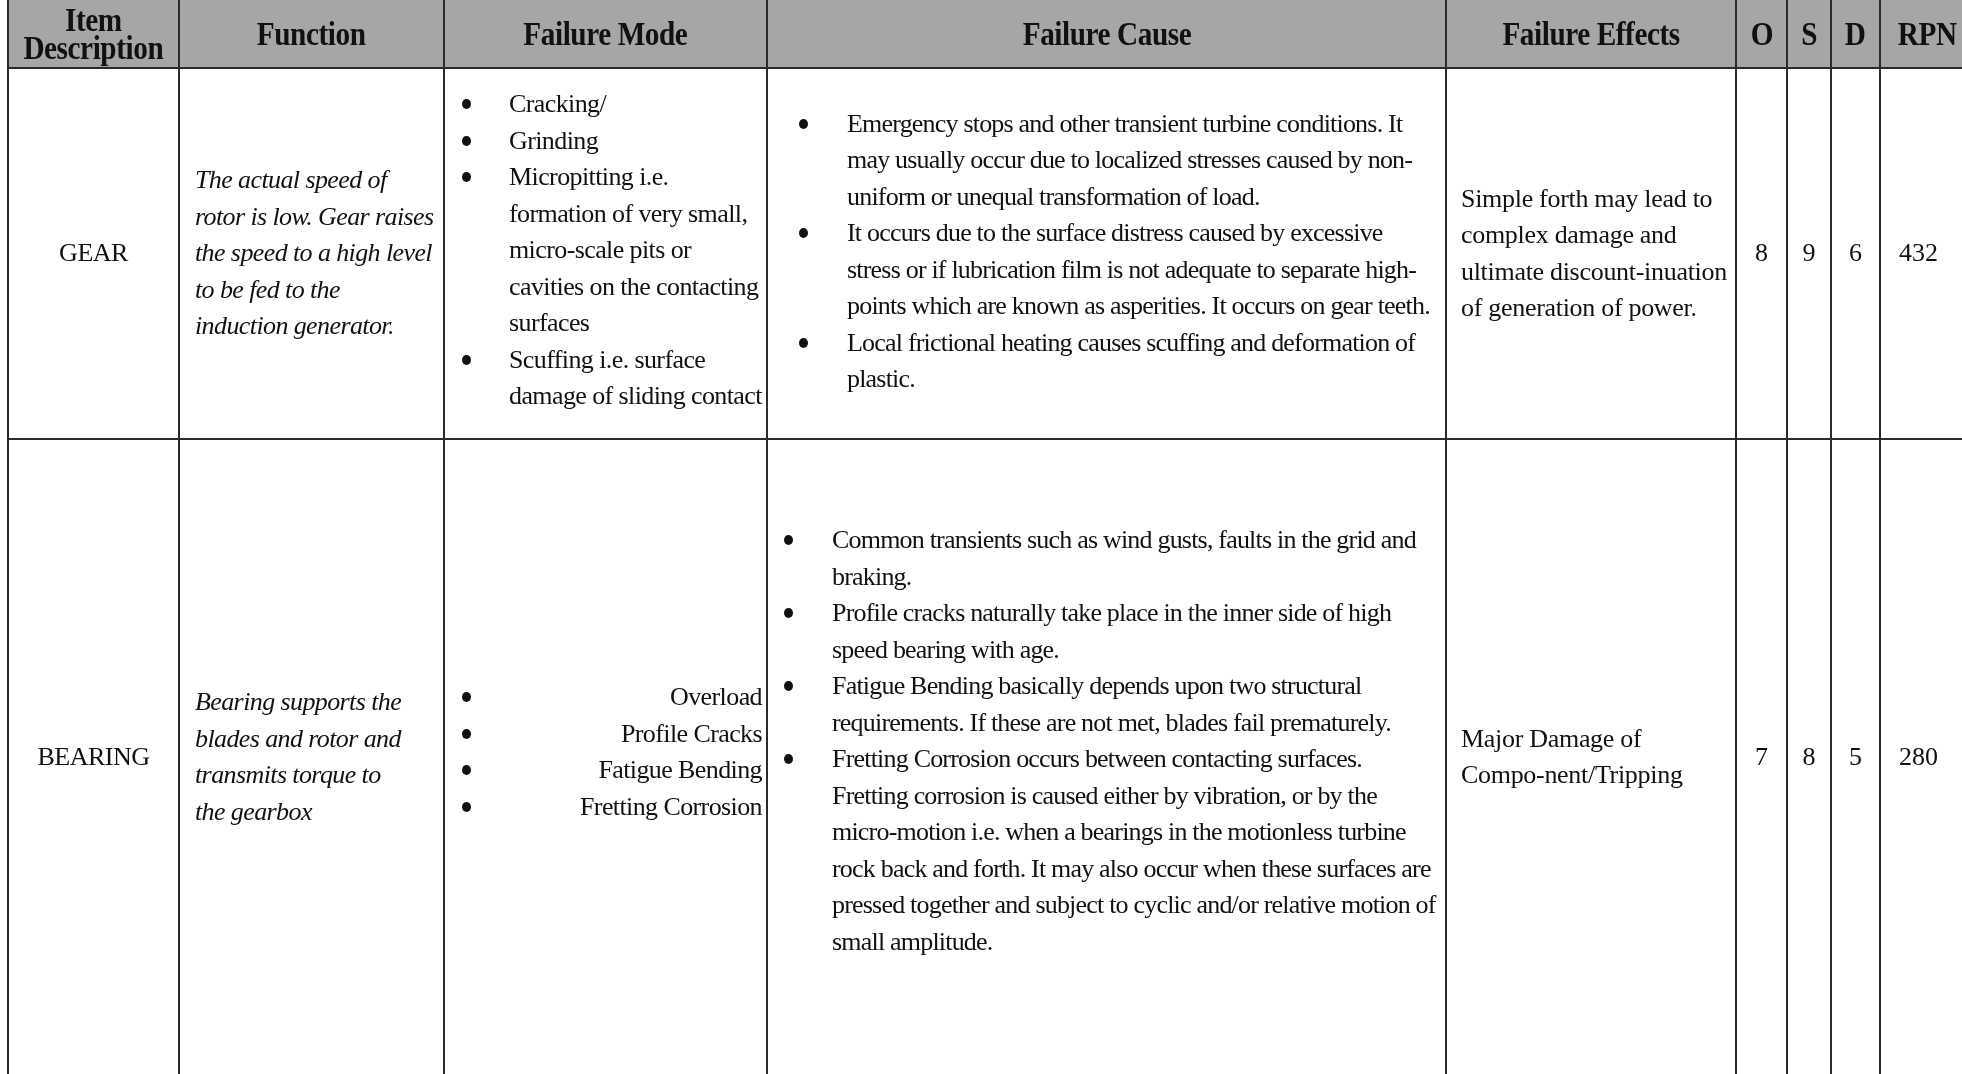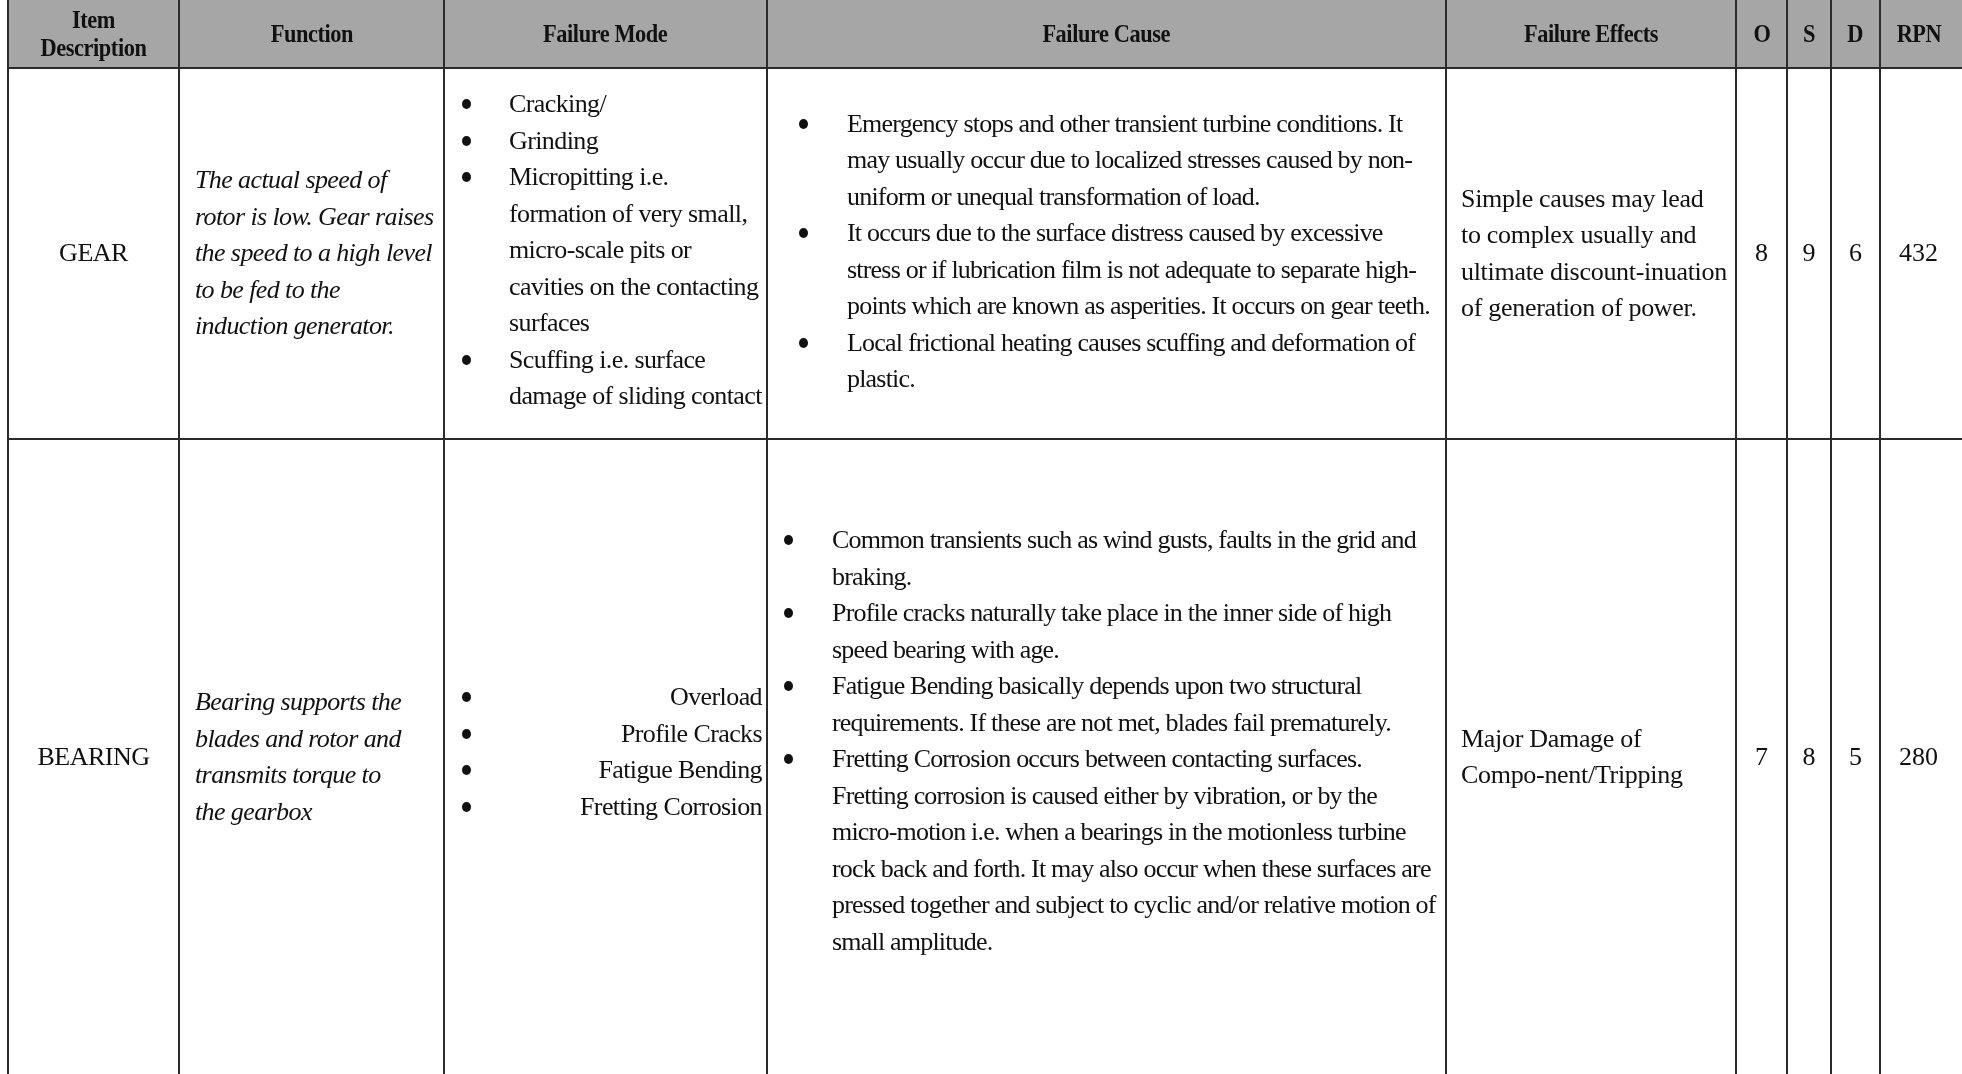--- a/index.html
+++ b/index.html
@@ -24,21 +24,21 @@
       width: 1975px;
     }
     .fmea-table th, .fmea-table td {
       border: 2px solid #2b2b2b;
       padding: 0;
       vertical-align: middle;
     }
     .fmea-table thead th {
       background: #a6a6a6;
       font-weight: bold;
-      font-size: 26px;
+      font-size: 34px;
       line-height: 28px;
       text-align: center;
       height: 67px;
       letter-spacing: -0.5px;
       transform-origin: center;
     }
     .hdr-text {
       display: inline-block;
       transform: scaleX(0.86);
     }
@@ -142,21 +142,21 @@
           <li><span class="bullet-dot"></span><span>Scuffing i.e. surface damage of sliding contact</span></li>
         </ul>
       </td>
       <td class="cell-cause">
         <ul class="bullets gear-cause-list">
           <li><span class="bullet-dot"></span><span>Emergency stops and other transient turbine conditions. It may usually occur due to localized stresses caused by non-uniform or unequal transformation of load.</span></li>
           <li><span class="bullet-dot"></span><span>It occurs due to the surface distress caused by excessive stress or if lubrication film is not adequate to separate high-points which are known as asperities. It occurs on gear teeth.</span></li>
           <li><span class="bullet-dot"></span><span>Local frictional heating causes scuffing and deformation of plastic.</span></li>
         </ul>
       </td>
-      <td class="cell-effects">Simple causes may lead to complex usually and ultimate discount-inuation of generation of power.</td>
+      <td class="cell-effects">Simple forth may lead to complex damage and ultimate discount-inuation of generation of power.</td>
       <td class="cell-num">8</td>
       <td class="cell-num">9</td>
       <td class="cell-num">6</td>
       <td class="cell-num" style="text-align:left;padding-left:18px;">432</td>
     </tr>
 
     <tr class="row-bearing">
       <td class="cell-item">BEARING</td>
       <td class="cell-func">
         <div style="width:218px;">Bearing supports the blades and rotor and transmits torque to the gearbox</div>

